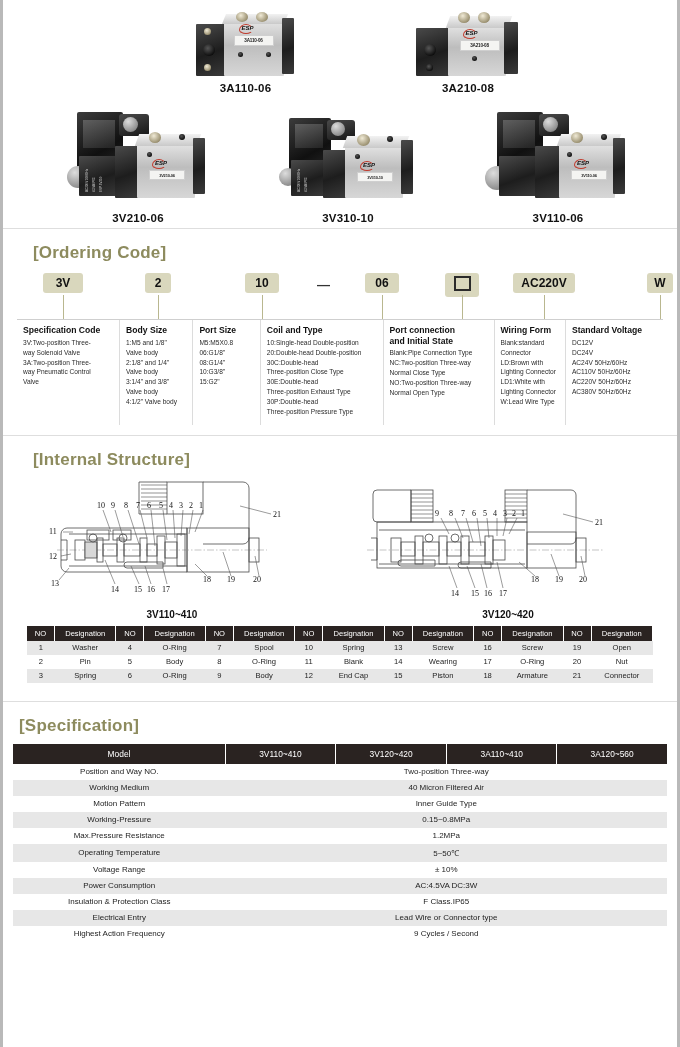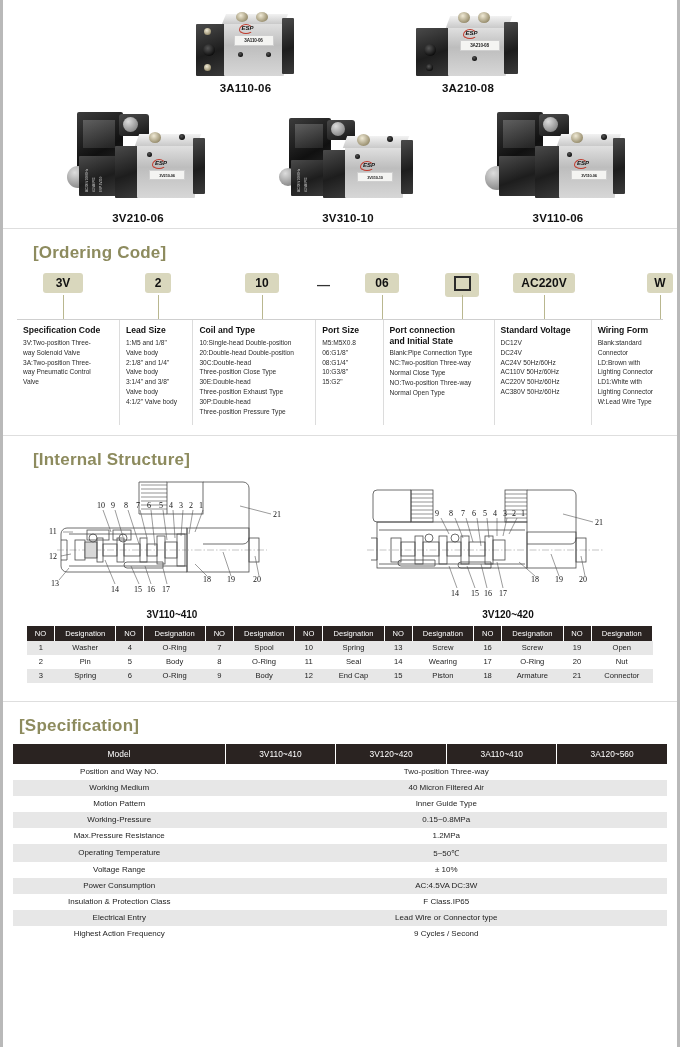--- a/index.html
+++ b/index.html
@@ -241,74 +241,74 @@
     <div class="oc-table" id="oc-table">
         <div class="oc-col" style="width: 104px;">
           <div class="oc-title">Specification Code</div>
           <div class="oc-line">3V:Two-position Three-</div>
           <div class="oc-line">way Solenoid Valve</div>
           <div class="oc-line">3A:Two-position Three-</div>
           <div class="oc-line">way Pneumatic Control</div>
           <div class="oc-line">Valve</div>
         </div>
         <div class="oc-col" style="width: 74px;">
-          <div class="oc-title">Lead Size</div>
+          <div class="oc-title">Body Size</div>
           <div class="oc-line">1:M5 and 1/8"</div>
           <div class="oc-line">Valve body</div>
           <div class="oc-line">2:1/8" and 1/4"</div>
           <div class="oc-line">Valve body</div>
           <div class="oc-line">3:1/4" and 3/8"</div>
           <div class="oc-line">Valve body</div>
           <div class="oc-line">4:1/2" Valve body</div>
+        </div>
+        <div class="oc-col" style="width: 68px;">
+          <div class="oc-title">Port Size</div>
+          <div class="oc-line">M5:M5X0.8</div>
+          <div class="oc-line">06:G1/8"</div>
+          <div class="oc-line">08:G1/4"</div>
+          <div class="oc-line">10:G3/8"</div>
+          <div class="oc-line">15:G2"</div>
         </div>
         <div class="oc-col" style="width: 124px;">
           <div class="oc-title">Coil and Type</div>
           <div class="oc-line">10:Single-head Double-position</div>
           <div class="oc-line">20:Double-head Double-position</div>
           <div class="oc-line">30C:Double-head</div>
           <div class="oc-line">Three-position Close Type</div>
           <div class="oc-line">30E:Double-head</div>
           <div class="oc-line">Three-position Exhaust Type</div>
           <div class="oc-line">30P:Double-head</div>
           <div class="oc-line">Three-position Pressure Type</div>
         </div>
-        <div class="oc-col" style="width: 68px;">
-          <div class="oc-title">Port Size</div>
-          <div class="oc-line">M5:M5X0.8</div>
-          <div class="oc-line">06:G1/8"</div>
-          <div class="oc-line">08:G1/4"</div>
-          <div class="oc-line">10:G3/8"</div>
-          <div class="oc-line">15:G2"</div>
-        </div>
         <div class="oc-col" style="width: 112px;">
           <div class="oc-title">Port connection<br>and Initial State</div>
           <div class="oc-line">Blank:Pipe Connection Type</div>
           <div class="oc-line">NC:Two-position Three-way</div>
           <div class="oc-line">Normal Close Type</div>
           <div class="oc-line">NO:Two-position Three-way</div>
           <div class="oc-line">Normal Open Type</div>
-        </div>
-        <div class="oc-col" style="width: 98px;">
-          <div class="oc-title">Standard Voltage</div>
-          <div class="oc-line">DC12V</div>
-          <div class="oc-line">DC24V</div>
-          <div class="oc-line">AC24V       50Hz/60Hz</div>
-          <div class="oc-line">AC110V    50Hz/60Hz</div>
-          <div class="oc-line">AC220V    50Hz/60Hz</div>
-          <div class="oc-line">AC380V    50Hz/60Hz</div>
         </div>
         <div class="oc-col" style="width: 72px;">
           <div class="oc-title">Wiring Form</div>
           <div class="oc-line">Blank:standard</div>
           <div class="oc-line">Connector</div>
           <div class="oc-line">LD:Brown with</div>
           <div class="oc-line">Lighting Connector</div>
           <div class="oc-line">LD1:White with</div>
           <div class="oc-line">Lighting Connector</div>
           <div class="oc-line">W:Lead Wire Type</div>
+        </div>
+        <div class="oc-col" style="width: 98px;">
+          <div class="oc-title">Standard Voltage</div>
+          <div class="oc-line">DC12V</div>
+          <div class="oc-line">DC24V</div>
+          <div class="oc-line">AC24V       50Hz/60Hz</div>
+          <div class="oc-line">AC110V    50Hz/60Hz</div>
+          <div class="oc-line">AC220V    50Hz/60Hz</div>
+          <div class="oc-line">AC380V    50Hz/60Hz</div>
         </div>
       </div>
   </div>
 
   <div class="sep"></div>
 
   <div class="section internal">
     <div class="heading">[Internal Structure]</div>
 
     <div class="diagrams">
@@ -545,21 +545,21 @@
             <td>Open</td>
           </tr>
           <tr>
             <td>2</td>
             <td>Pin</td>
             <td>5</td>
             <td>Body</td>
             <td>8</td>
             <td>O-Ring</td>
             <td>11</td>
-            <td>Seal</td>
+            <td>Blank</td>
             <td>14</td>
             <td>Wearing</td>
             <td>17</td>
             <td>O-Ring</td>
             <td>20</td>
             <td>Nut</td>
           </tr>
           <tr class="alt">
             <td>3</td>
             <td>Spring</td>

